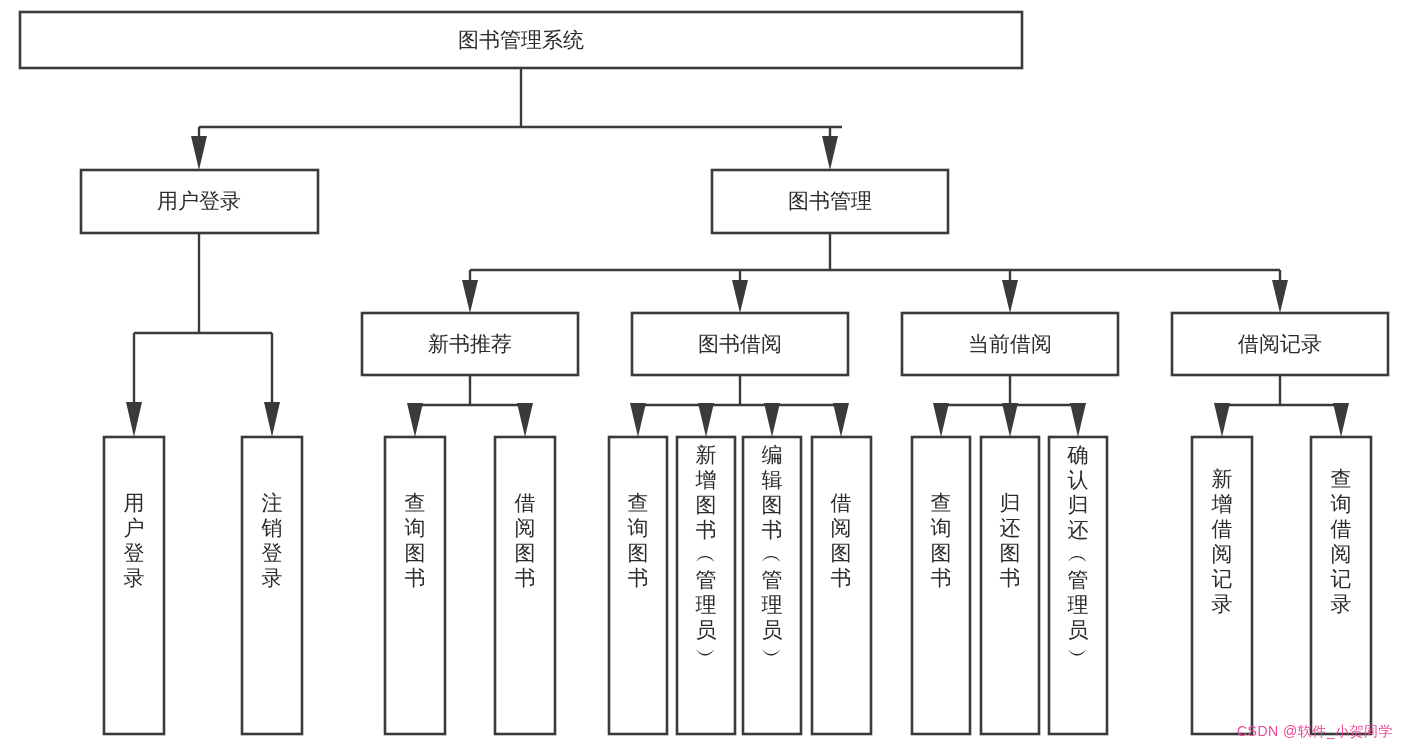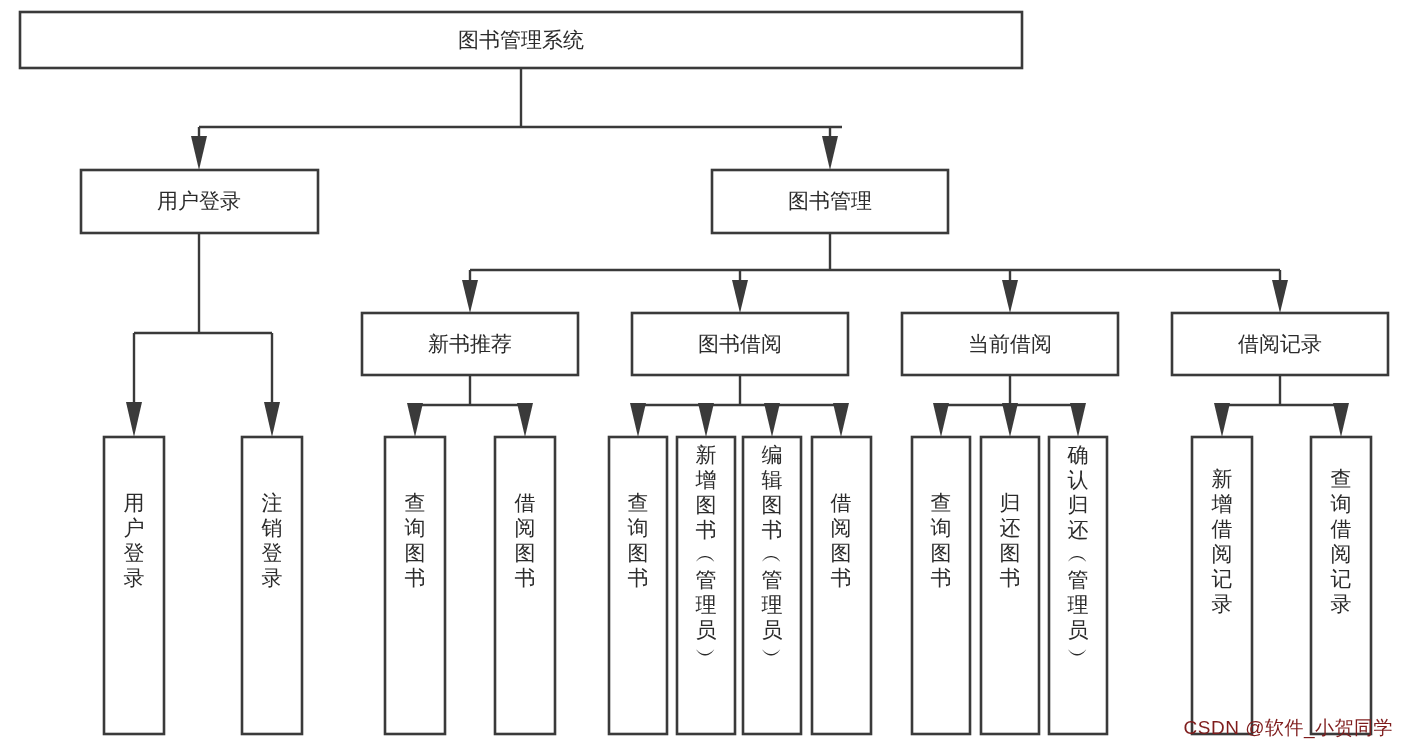--- a/index.html
+++ b/index.html
@@ -53,22 +53,22 @@
     font-family: "Liberation Sans", "DejaVu Sans", sans-serif;
     font-size: 21px;
     fill: #2b2b2b;
     text-anchor: middle;
   }
   .watermark {
     position: absolute;
     right: 12px;
     bottom: 6px;
     font-family: "Liberation Sans", "DejaVu Sans", sans-serif;
-    font-size: 19px;
-    color: #7f1d1d;
+    font-size: 14px;
+    color: #ec4899;
     letter-spacing: 0.5px;
     white-space: nowrap;
     user-select: none;
   }
 </style>
 </head>
 <body>
 
 <div id="diagram-root">
 

